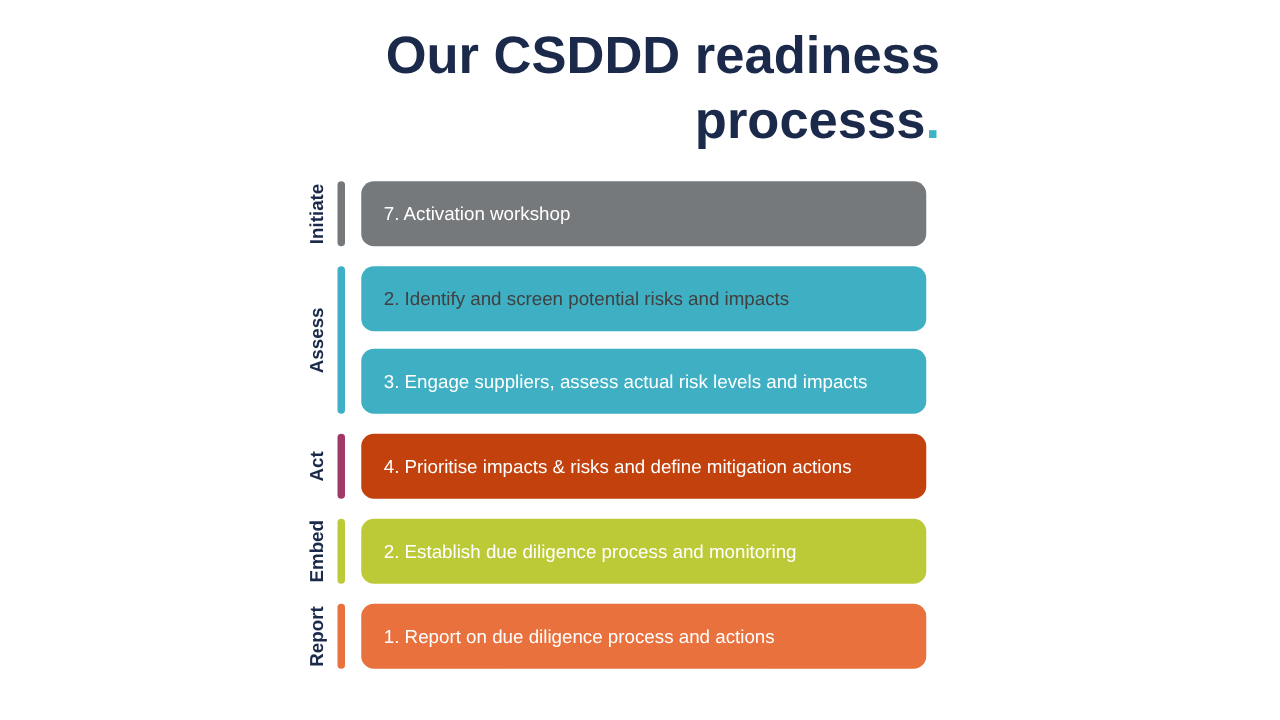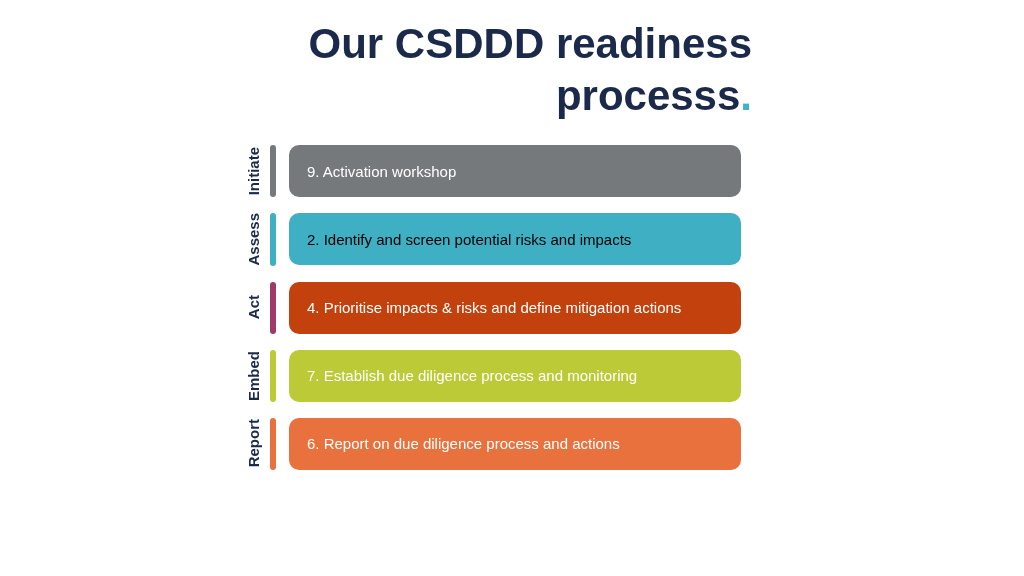--- a/index.html
+++ b/index.html
@@ -89,33 +89,36 @@
 
   <section class="process">
 
     <div class="group">
       <div class="glabel" style="color: rgb(27, 42, 74);">
           <span>Initiate</span>
         </div>
       <div class="tick" style="background-color: rgb(117, 121, 124);"></div>
       <div class="bars">
         <div class="bar" style="background-color: rgb(117, 121, 124);">
-          <span style="color: rgb(255, 255, 255);">9. Activation workshop</span>
+          <span style="color: rgb(255, 255, 255);">7. Activation workshop</span>
         </div>
       </div>
     </div>
 
     <div class="group">
       <div class="glabel" style="color: rgb(27, 42, 74);">
           <span>Assess</span>
         </div>
       <div class="tick" style="background-color: rgb(63, 175, 196);"></div>
       <div class="bars">
         <div class="bar" style="background-color: rgb(63, 175, 196);">
-          <span style="color: #000000; text-align: right;">2. Identify and screen potential risks and impacts</span>
+          <span style="color: #404040; text-align: right;">2. Identify and screen potential risks and impacts</span>
+        </div>
+        <div class="bar" style="background-color: rgb(63, 175, 196);">
+          <span style="color: rgb(255, 255, 255);">3. Engage suppliers, assess actual risk levels and impacts</span>
         </div>
       </div>
     </div>
 
     <div class="group">
       <div class="glabel" style="color: rgb(27, 42, 74);">
           <span>Act</span>
         </div>
       <div class="tick" style="background-color: rgb(160, 56, 106);"></div>
       <div class="bars">
@@ -125,31 +128,31 @@
       </div>
     </div>
 
     <div class="group">
       <div class="glabel" style="color: rgb(27, 42, 74);">
           <span>Embed</span>
         </div>
       <div class="tick" style="background-color: rgb(189, 202, 55);"></div>
       <div class="bars">
         <div class="bar" style="background-color: rgb(189, 202, 55);">
-          <span style="color: rgb(255, 255, 255);">7. Establish due diligence process and monitoring</span>
+          <span style="color: rgb(255, 255, 255);">2. Establish due diligence process and monitoring</span>
         </div>
       </div>
     </div>
 
     <div class="group">
       <div class="glabel" style="color: rgb(27, 42, 74);">
           <span>Report</span>
         </div>
       <div class="tick" style="background-color: rgb(232, 113, 62);"></div>
       <div class="bars">
         <div class="bar" style="background-color: rgb(232, 113, 62);">
-          <span style="color: rgb(255, 255, 255);">6. Report on due diligence process and actions</span>
+          <span style="color: rgb(255, 255, 255);">1. Report on due diligence process and actions</span>
         </div>
       </div>
     </div>
 
   </section>
 </main>
 
 </body></html>

